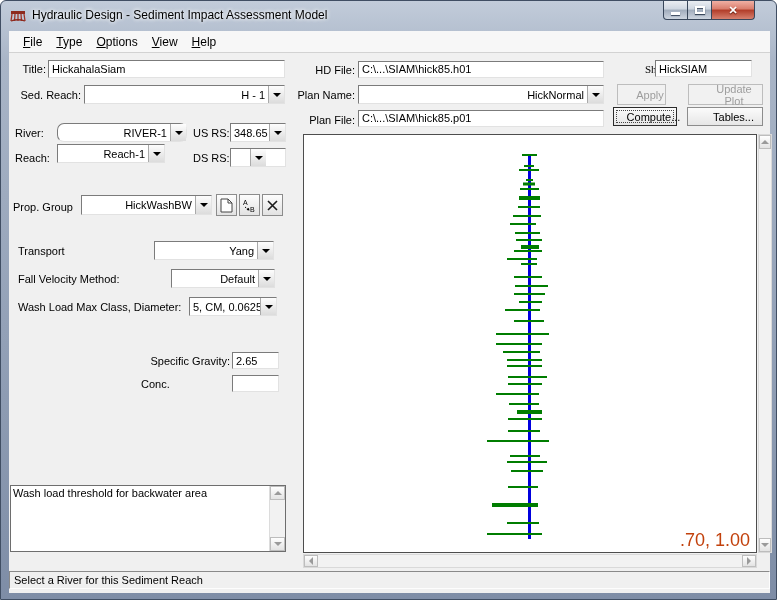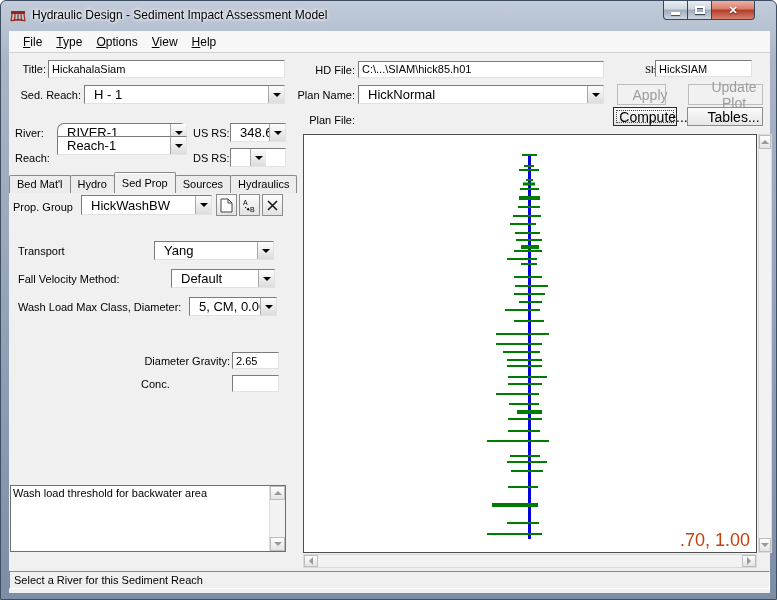--- a/index.html
+++ b/index.html
@@ -48,28 +48,28 @@
     position:absolute; background:#fff; border:1px solid;
     border-color:#7b7b7b #e2e2e2 #e2e2e2 #7b7b7b;
     font-family:"Liberation Sans",sans-serif; font-size:11px; color:#000;
     padding:1px 3px; outline:none;
   }
   .sunken-text { overflow:hidden; white-space:nowrap; line-height:13px; }
   .combo {
     position:absolute; height:19px; background:#fff; border:1px solid;
     border-color:#7b7b7b #e2e2e2 #e2e2e2 #7b7b7b; display:flex; align-items:center;
   }
-  .combo-text { flex:1; font-size:13px; padding:0 9px; white-space:nowrap; overflow:hidden; }
+  .combo-text { flex:1; font-size:11px; padding:0 3px; white-space:nowrap; overflow:hidden;text-align:right; }
   .combo-btn {
     width:16px; height:100%; background:linear-gradient(180deg,#fdfdfd,#dcdcdc);
     border-left:1px solid #a9a9a9; display:flex; align-items:center; justify-content:center;
   }
   .arr-down { width:0; height:0; border-left:4px solid transparent; border-right:4px solid transparent; border-top:4px solid #000; }
   .btn {
-    position:absolute; font-family:"Liberation Sans",sans-serif; font-size:14px; text-align:center;
+    position:absolute; font-family:"Liberation Sans",sans-serif; font-size:11px; text-align:center;
     background:linear-gradient(180deg,#fbfbfb,#e6e6e6);
     border:1px solid #8c8c8c; color:#000; display:flex; align-items:center; justify-content:center; cursor:default;padding-left:17px;
   }
   .btn.disabled { color:#9d9d9d; border-color:#bdbdbd; background:#f1f1f1; }
   .btn.focused { border:1px solid #2b2b2b; outline:1px dotted #444; outline-offset:-4px; }
 
   
   .tabstrip { position:absolute; left:8px; top:171px; width:288px; height:21px; display:flex; align-items:flex-end; }
   .tabstrip::after { content:""; position:absolute; left:0; right:0; bottom:0; border-bottom:1px solid #8a8a8a; }
   .tab {
@@ -170,21 +170,21 @@
   </div>
   <span class="lbl" style="left:192px;top:126px;">US RS:</span>
   <div class="combo" style="left:229px;top:122px;width:56px;">
     <span class="combo-text">348.65</span>
     <span class="combo-btn">
         <span class="arr-down"></span>
       </span>
   </div>
 
   <span class="lbl" style="left:14px;top:151px;">Reach:</span>
-  <div class="combo" style="left:56px;top:135px;width:130px;">
+  <div class="combo" style="left:56px;top:143px;width:108px;">
     <span class="combo-text">Reach-1</span>
     <span class="combo-btn">
         <span class="arr-down"></span>
       </span>
   </div>
   <span class="lbl" style="left:192px;top:151px;">DS RS:</span>
   <div class="combo" style="left:229px;top:147px;width:56px;flex-direction:column;">
     <span class="combo-text">110</span>
     <span class="combo-btn">
         <span class="arr-down"></span>
@@ -201,30 +201,24 @@
   <div class="combo" style="left:357px;top:84px;width:246px;">
     <span class="combo-text">HickNormal</span>
     <span class="combo-btn">
         <span class="arr-down"></span>
       </span>
   </div>
   <div class="btn disabled" style="left:616px;top:83px;width:49px;height:21px;">Apply</div>
   <div class="btn disabled" style="left:687px;top:83px;width:75px;height:21px;">Update Plot</div>
 
   <span class="lbl r" style="left:300px;top:113px;width:54px;">Plan File:</span>
+  <div class="sunken-text" style="left:357px;top:109px;width:246px;height:17px;">C:\...\SIAM\hick85.p01</div>
   <div class="btn focused" style="left:612px;top:106px;width:64px;height:19px;">Compute...</div>
   <div class="btn" style="left:686px;top:106px;width:76px;height:19px;">Tables...</div>
 
-  <div class="tabstrip" id="tabstrip">
-      <span class="tab">Bed Mat'l</span>
-      <span class="tab">Hydro</span>
-      <span class="tab active">Sed Prop</span>
-      <span class="tab">Sources</span>
-      <span class="tab">Hydraulics</span>
-    </div>
 
   <span class="lbl" style="left:12px;top:200px;">Prop. Group</span>
   <div class="combo" style="left:80px;top:194px;width:131px;height:20px;">
     <span class="combo-text">HickWashBW</span>
     <span class="combo-btn">
         <span class="arr-down"></span>
       </span>
   </div>
   <div class="tool-btn" style="left:215px;top:193px;">
     <svg width="13" height="15" viewBox="0 0 13 15">
@@ -263,21 +257,21 @@
   </div>
 
   <span class="lbl" style="left:17px;top:300px;">Wash Load Max Class, Diameter:</span>
   <div class="combo" style="left:188px;top:296px;width:88px;">
     <span class="combo-text">5, CM, 0.0625</span>
     <span class="combo-btn">
         <span class="arr-down"></span>
       </span>
   </div>
 
-  <span class="lbl r" style="left:115px;top:354px;width:114px;">Diameter Gravity:</span>
+  <span class="lbl r" style="left:115px;top:354px;width:114px;">Specific Gravity:</span>
   <input class="text-input" style="left: 231px; top: 351px; width: 47px; height: 17px;" value="2.65">
 
   <span class="lbl" style="left:140px;top:377px;">Conc.</span>
   <input class="text-input" style="left: 231px; top: 374px; width: 47px; height: 17px;" value="">
 
   <div class="descbox">
     <div class="desc-text">Wash load threshold for backwater area</div>
     <div class="sb">
       <div class="scroll-btn" style="top:0;">
           <span class="tri-up"></span>

